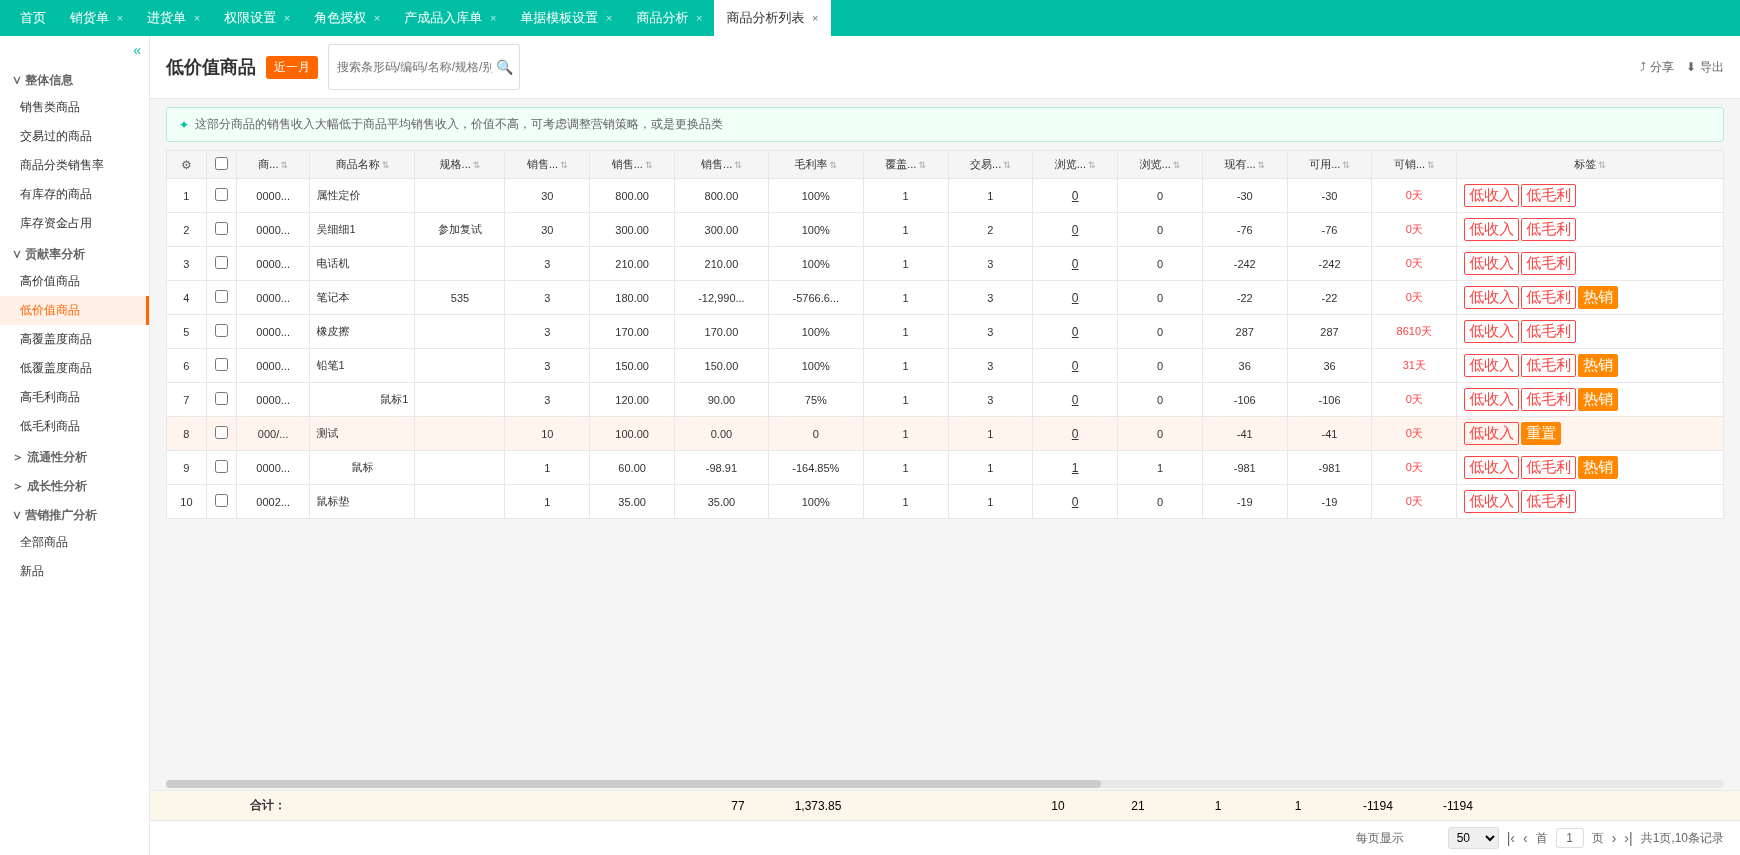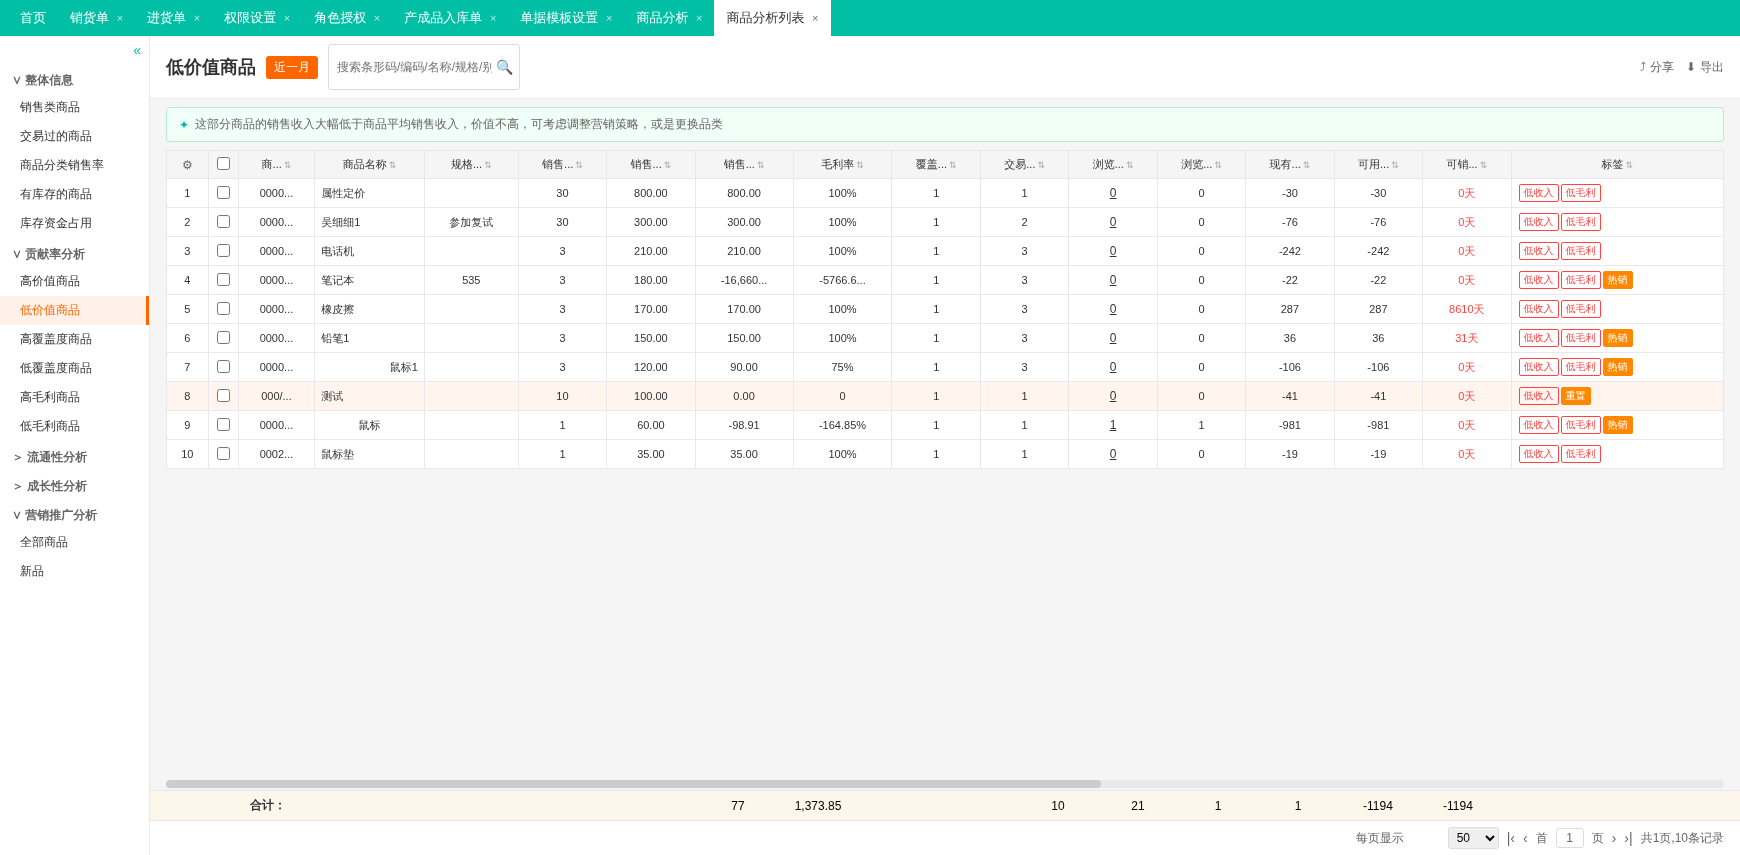--- a/index.html
+++ b/index.html
@@ -38,21 +38,21 @@
     .info-icon { color: #00bfa5; }
 
     
     .table-wrap { flex: 1; overflow: auto; padding: 0 16px; }
     table { width: 100%; border-collapse: collapse; background: #fff; }
     thead tr { background: #f5f5f5; }
     th { border: 1px solid #e8e8e8; padding: 6px 6px; text-align: center; color: #333; font-weight: normal; white-space: nowrap; font-size: 11px; position: relative; }
     td { border: 1px solid #e8e8e8; padding: 5px 6px; text-align: center; color: #333; white-space: nowrap; font-size: 11px; }
     tbody tr.highlighted { background: #fff5ee; }
     .sort-icon { color: #aaa; font-size: 9px; margin-left: 2px; }
-    .tag { display: inline-block; border-radius: 2px; padding: 1px 4px; font-size: 10px; margin: 0 1px; }
+    .tag { display: inline-block; border-radius: 2px; padding: 1px 4px; font-size: 15px; margin: 0 1px; }
     .tag-red { color: #ff4444; border: 1px solid #ff4444; }
     .tag-orange { color: #ff8800; border: 1px solid #ff8800; }
     .tag-orange-fill { background: #ff8800; color: #fff; border: 1px solid #ff8800; }
     .tag-days { color: #ff4444; }
     .link-underline { color: #333; text-decoration: underline; cursor: pointer; }
     .settings-icon { cursor: pointer; color: #666; }
     .checkbox-cell { width: 30px; }
 
     
     .footer-sum { background: #fdf6ea; border-top: 1px solid #e8e8e8; display: flex; align-items: center; padding: 6px 16px; gap: 0; }
@@ -218,21 +218,21 @@
     <td style="text-align:left;"><span class="tag tag-red">低收入</span><span class="tag tag-red">低毛利</span></td>
   </tr>
             <tr>
     <td>4</td>
     <td class="checkbox-cell"><input type="checkbox" style=""></td>
     <td>0000...</td>
     <td style="text-align:left;">笔记本</td>
     <td>535</td>
     <td>3</td>
     <td>180.00</td>
-    <td>-16,660...</td>
+    <td>-12,990...</td>
     <td>-5766.6...</td>
     <td>1</td>
     <td>3</td>
     <td><span class="link-underline">0</span></td>
     <td>0</td>
     <td>-22</td>
     <td>-22</td>
     <td class="tag-days">0天</td>
     <td style="text-align:left;"><span class="tag tag-red">低收入</span><span class="tag tag-red">低毛利</span><span class="tag tag-orange-fill">热销</span></td>
   </tr>

